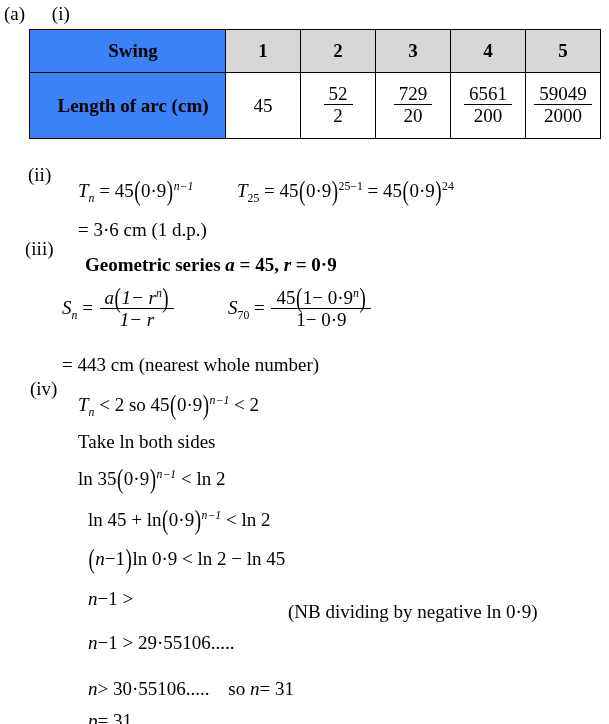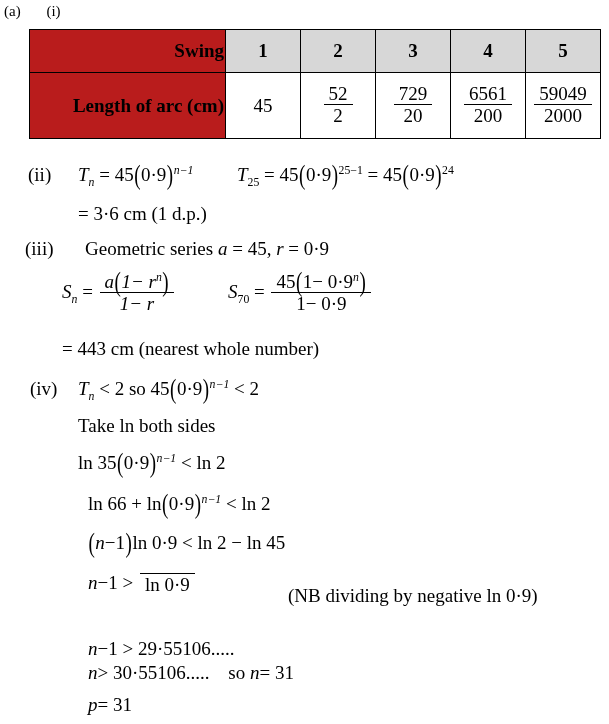--- a/index.html
+++ b/index.html
@@ -11,21 +11,21 @@
     width: 609px;
     height: 724px;
     position: relative;
     font-family: "Liberation Serif", "DejaVu Serif", serif;
     color: #000000;
     overflow: hidden;
   }
 
   
   .var { font-style: italic; }
-  .math { font-size: 19px; white-space: nowrap; }
+  .math { font-size: 19px; white-space: nowrap; margin-top: 16px; }
   sup.exp { font-size: 0.62em; vertical-align: super; line-height: 0; font-style: italic; }
   sup.expn { font-size: 0.62em; vertical-align: super; line-height: 0; }
   sub.sb { font-size: 0.62em; vertical-align: sub; line-height: 0; font-style: italic; }
   sub.sbn { font-size: 0.62em; vertical-align: sub; line-height: 0; }
 
   .paren {
     display: inline-block;
     transform: scaleY(1.45);
     transform-origin: center;
     font-style: normal;
@@ -43,21 +43,21 @@
     top: -1px;
   }
   .frac .num { display: block; padding: 0 5px; }
   .frac .den { display: block; padding: 0 5px; border-top: 1.3px solid #000; }
 
   
   #part-label {
     position: absolute;
     left: 4px;
     top: 3px;
-    font-size: 15px;
+    font-size: 19px;
   }
   #part-label .roman { margin-left: 22px; }
 
   
   #arc-table {
     position: absolute;
     left: 29px;
     top: 29px;
     width: 572px;
     border-collapse: collapse;
@@ -68,23 +68,23 @@
     text-align: center;
     vertical-align: middle;
     font-size: 19px;
   }
   #arc-table .hdr {
     background: #d7d7d7;
     font-weight: bold;
     height: 40px;
   }
   #arc-table .rowhdr {
-    background: #b91c1c;
+    background: #3b82f6;
     font-weight: bold;
-    text-align: right;
+    text-align: center;
     padding-left: 12px;
   }
   #arc-table .datacell {
     background: #ffffff;
     height: 63px;
   }
   #arc-table col.c0 { width: 196px; }
   #arc-table col.cn { width: 75px; }
   .cell-frac { font-size: 19px; }
 
@@ -168,21 +168,21 @@
 <div class="line math" style="left:237px; top:164px;text-align:center;">
   <span class="var">T</span><sub class="sbn">25</sub>
   <span>= 45</span><span class="paren">(</span><span>0·9</span><span class="paren">)</span><sup class="expn">25−1</sup>
   <span>= 45</span><span class="paren">(</span><span>0·9</span><span class="paren">)</span><sup class="expn">24</sup>
 </div>
 
 <div class="line math" style="left:78px; top:203px;">= 3·6 cm  (1  d.p.)</div>
 
 <div class="tag" style="left:25px; top:238px;">(iii)</div>
 
-<div class="line math" style="left:85px; top:238px;">
+<div class="line math" style="left:85px; top:238px;font-weight:bold;">
   <span>Geometric series</span>
   <span class="var">a</span>
   <span>= 45,</span>
   <span class="var">r</span>
   <span>= 0·9</span>
 </div>
 
 <div class="line math" style="left:62px; top:272px;">
   <span class="var">S</span><sub class="sb">n</sub>
   <span>=</span>
@@ -212,38 +212,37 @@
 </div>
 
 <div class="line math" style="left:78px; top:415px;">Take ln both sides</div>
 
 <div class="line math" style="left:78px; top:452px;">
   <span>ln 35</span><span class="paren">(</span><span>0·9</span><span class="paren">)</span><sup class="exp">n−1</sup>
   <span>&lt; ln 2</span>
 </div>
 
 <div class="line math" style="left:88px; top:493px;">
-  <span>ln 66 + ln</span><span class="paren">(</span><span>0·9</span><span class="paren">)</span><sup class="exp">n−1</sup>
+  <span>ln 45 + ln</span><span class="paren">(</span><span>0·9</span><span class="paren">)</span><sup class="exp">n−1</sup>
   <span>&lt; ln 2</span>
 </div>
 
 <div class="line math" style="left:88px; top:532px;text-align:center;">
   <span class="paren">(</span><span class="var">n</span><span>−1</span><span class="paren">)</span><span>ln 0·9 &lt; ln 2 − ln 45</span>
 </div>
 
 <div class="line math" style="left:88px; top:572px;">
   <span class="var">n</span><span>−1 &gt;</span>
   <span class="frac">
-    <span class="den">ln 0·9</span>
   </span>
 </div>
 
 <div class="line math" style="left:288px; top:585px;">(NB dividing by negative ln 0·9)</div>
 
-<div class="line math" style="left:88px; top:638px;">
+<div class="line math" style="left:88px; top:616px;">
   <span class="var">n</span><span>−1 &gt; 29·55106.....</span>
 </div>
 
 <div class="line math" style="left:88px; top:662px;">
   <span class="var">n</span><span>&gt; 30·55106.....</span>
   <span style="margin-left:14px;">so</span>
   <span class="var">n</span><span>= 31</span>
 </div>
 
 <div class="line math" style="left:88px; top:694px;">

